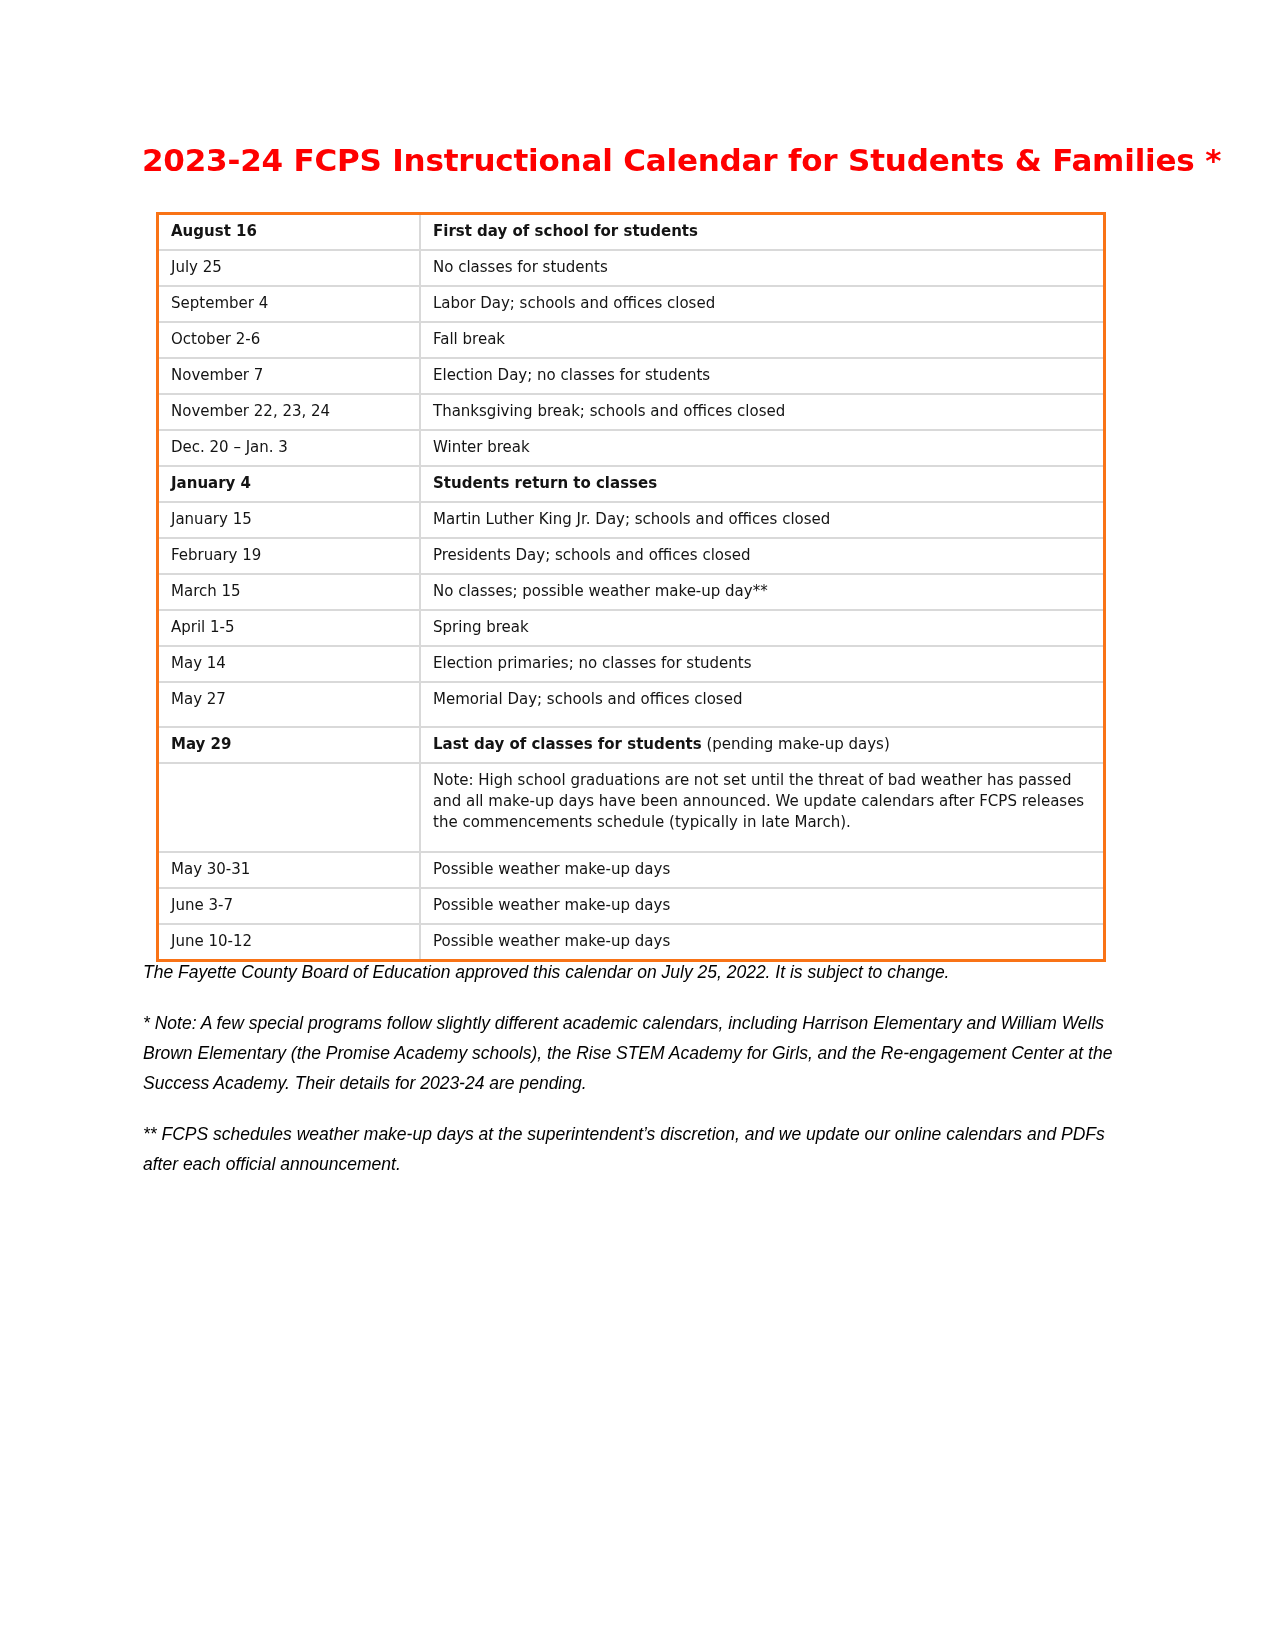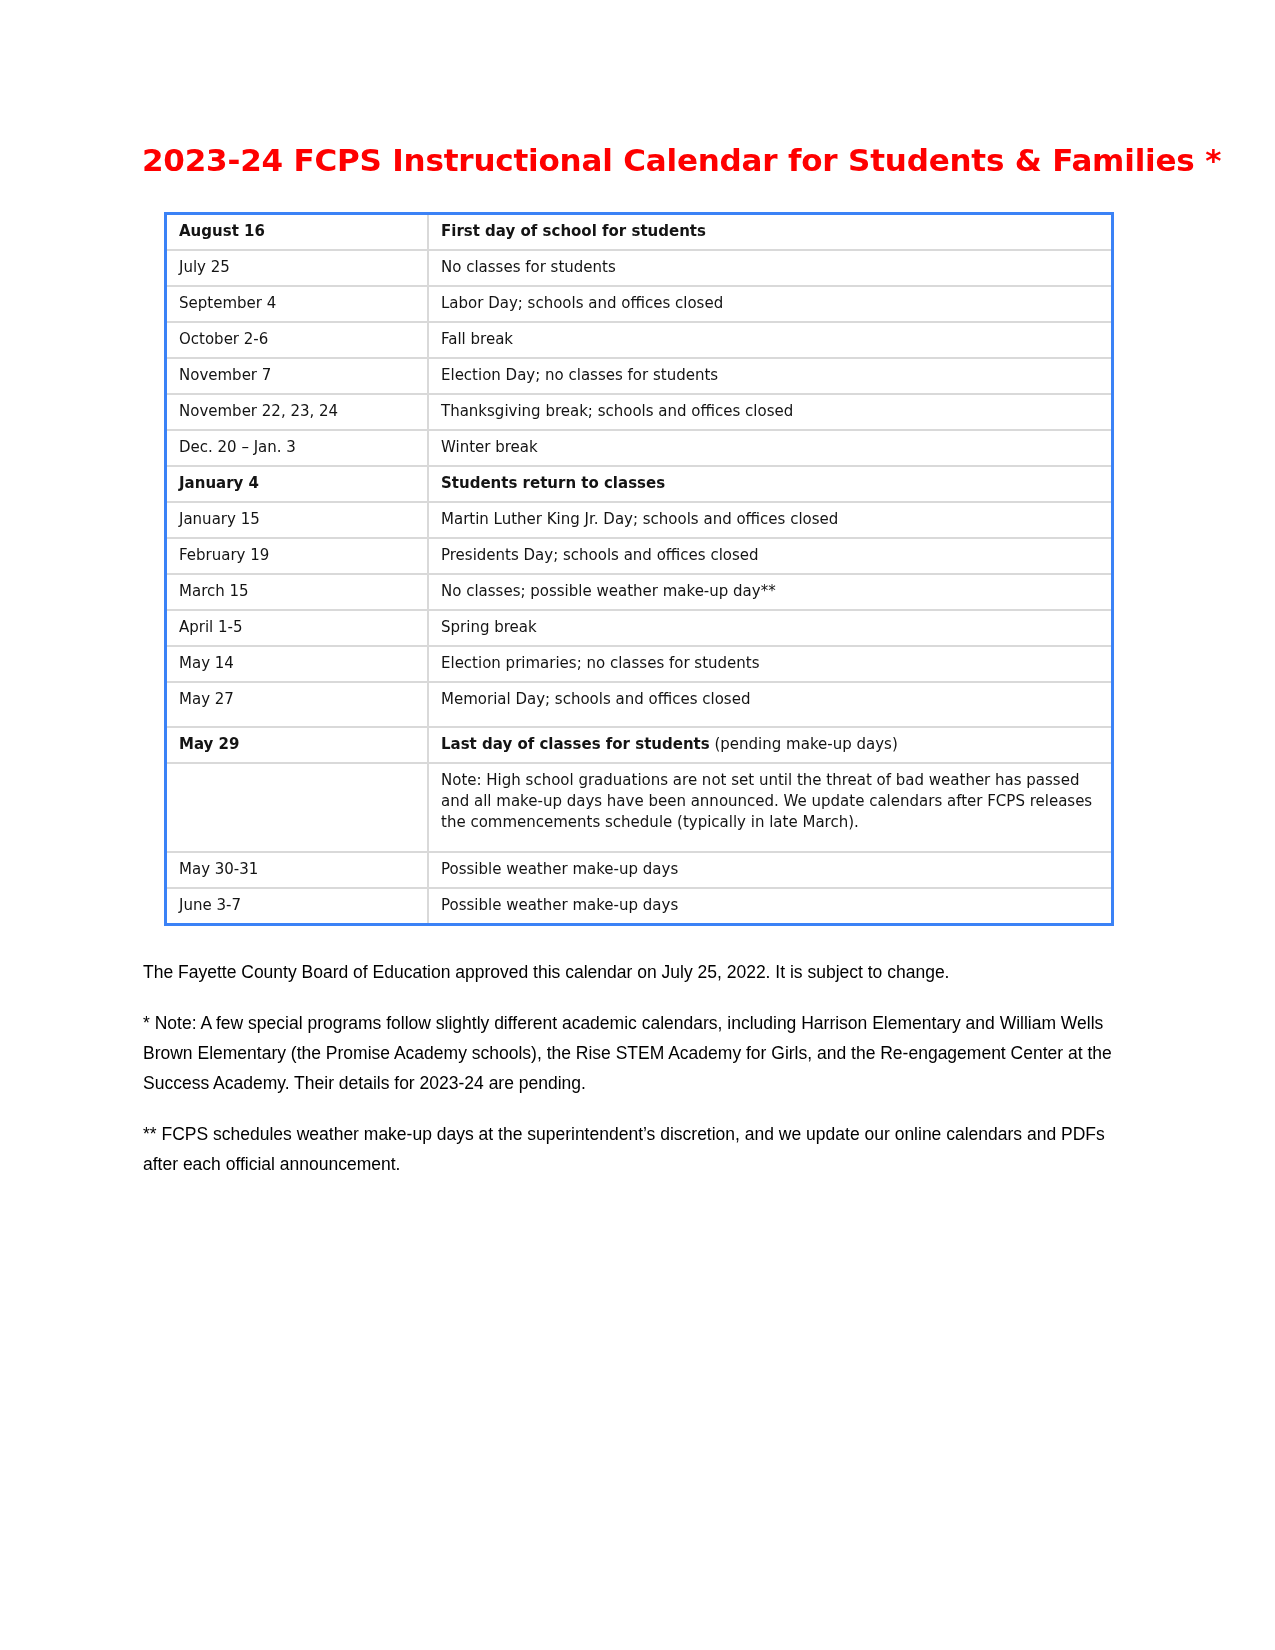--- a/index.html
+++ b/index.html
@@ -6,41 +6,41 @@
   body {
     width: 1275px; height: 1650px; position: relative;
     font-family: "DejaVu Sans", sans-serif; color: #141414;
   }
   .doc-title {
     position: absolute; left: 142px; top: 144px; margin: 0;
     font-size: 31px; line-height: 32px; font-weight: 700;
     letter-spacing: -0.2px; white-space: nowrap;
   }
   table.calendar {
-    position: absolute; left: 164px; top: 212px; width: 950px;
+    position: absolute; left: 156px; top: 212px; width: 950px;
     border-collapse: collapse; table-layout: fixed;
-    border: 3px solid #3b82f6;
+    border: 3px solid #f97316;
   }
   table.calendar td {
     border: 2px solid #d9d9d9;
     padding: 7px 12px 8px 12px;
     font-size: 15px; line-height: 19px;
     vertical-align: top; background: #ffffff;
     overflow: hidden;
   }
   td.date-cell { width: 236px; }
   tr.hl td.date-cell, span.b { font-weight: 700; }
   tr.tall td { padding-bottom: 17px; }
   tr.note-row td { line-height: 21px; padding-top: 6px; padding-bottom: 18px; }
   .footnotes {
     position: absolute; left: 143px; top: 957px; width: 1000px;
     font-family: "Liberation Sans", sans-serif;
     font-size: 17.5px; line-height: 30px; color: #000000;
   }
-  .footnotes p { margin: 0 0 21px 0; }
+  .footnotes p { margin: 0 0 21px 0; font-style: italic; }
 </style>
 </head>
 <body>
 
 <h1 class="doc-title" style="color: rgb(254, 0, 0);">2023-24 FCPS Instructional Calendar for Students &amp; Families *</h1>
 
 <table class="calendar">
   <tbody>
     <tr class="hl">
       <td class="date-cell">August 16</td>
@@ -107,20 +107,24 @@
       <td class="desc-cell"><span class="b"></span><span>Note: High school graduations are not set until the threat of bad weather has passed and all make-up days have been announced. We update calendars after FCPS releases the commencements schedule (typically in late March).</span></td>
     </tr>
     <tr>
       <td class="date-cell">May 30-31</td>
       <td class="desc-cell"><span class="b"></span><span>Possible weather make-up days</span></td>
     </tr>
     <tr>
       <td class="date-cell">June 3-7</td>
       <td class="desc-cell"><span class="b"></span><span>Possible weather make-up days</span></td>
     </tr>
+    <tr>
+      <td class="date-cell">June 10-12</td>
+      <td class="desc-cell"><span class="b"></span><span>Possible weather make-up days</span></td>
+    </tr>
   </tbody>
 </table>
 
 <div class="footnotes">
   <p>The Fayette County Board of Education approved this calendar on July 25, 2022. It is subject to change.</p>
   <p>* Note: A few special programs follow slightly different academic calendars, including Harrison Elementary and William Wells Brown Elementary (the Promise Academy schools), the Rise STEM Academy for Girls, and the Re-engagement Center at the Success Academy. Their details for 2023-24 are pending.</p>
   <p>** FCPS schedules weather make-up days at the superintendent’s discretion, and we update our online calendars and PDFs after each official announcement.</p>
 </div>
 
 </body></html>

